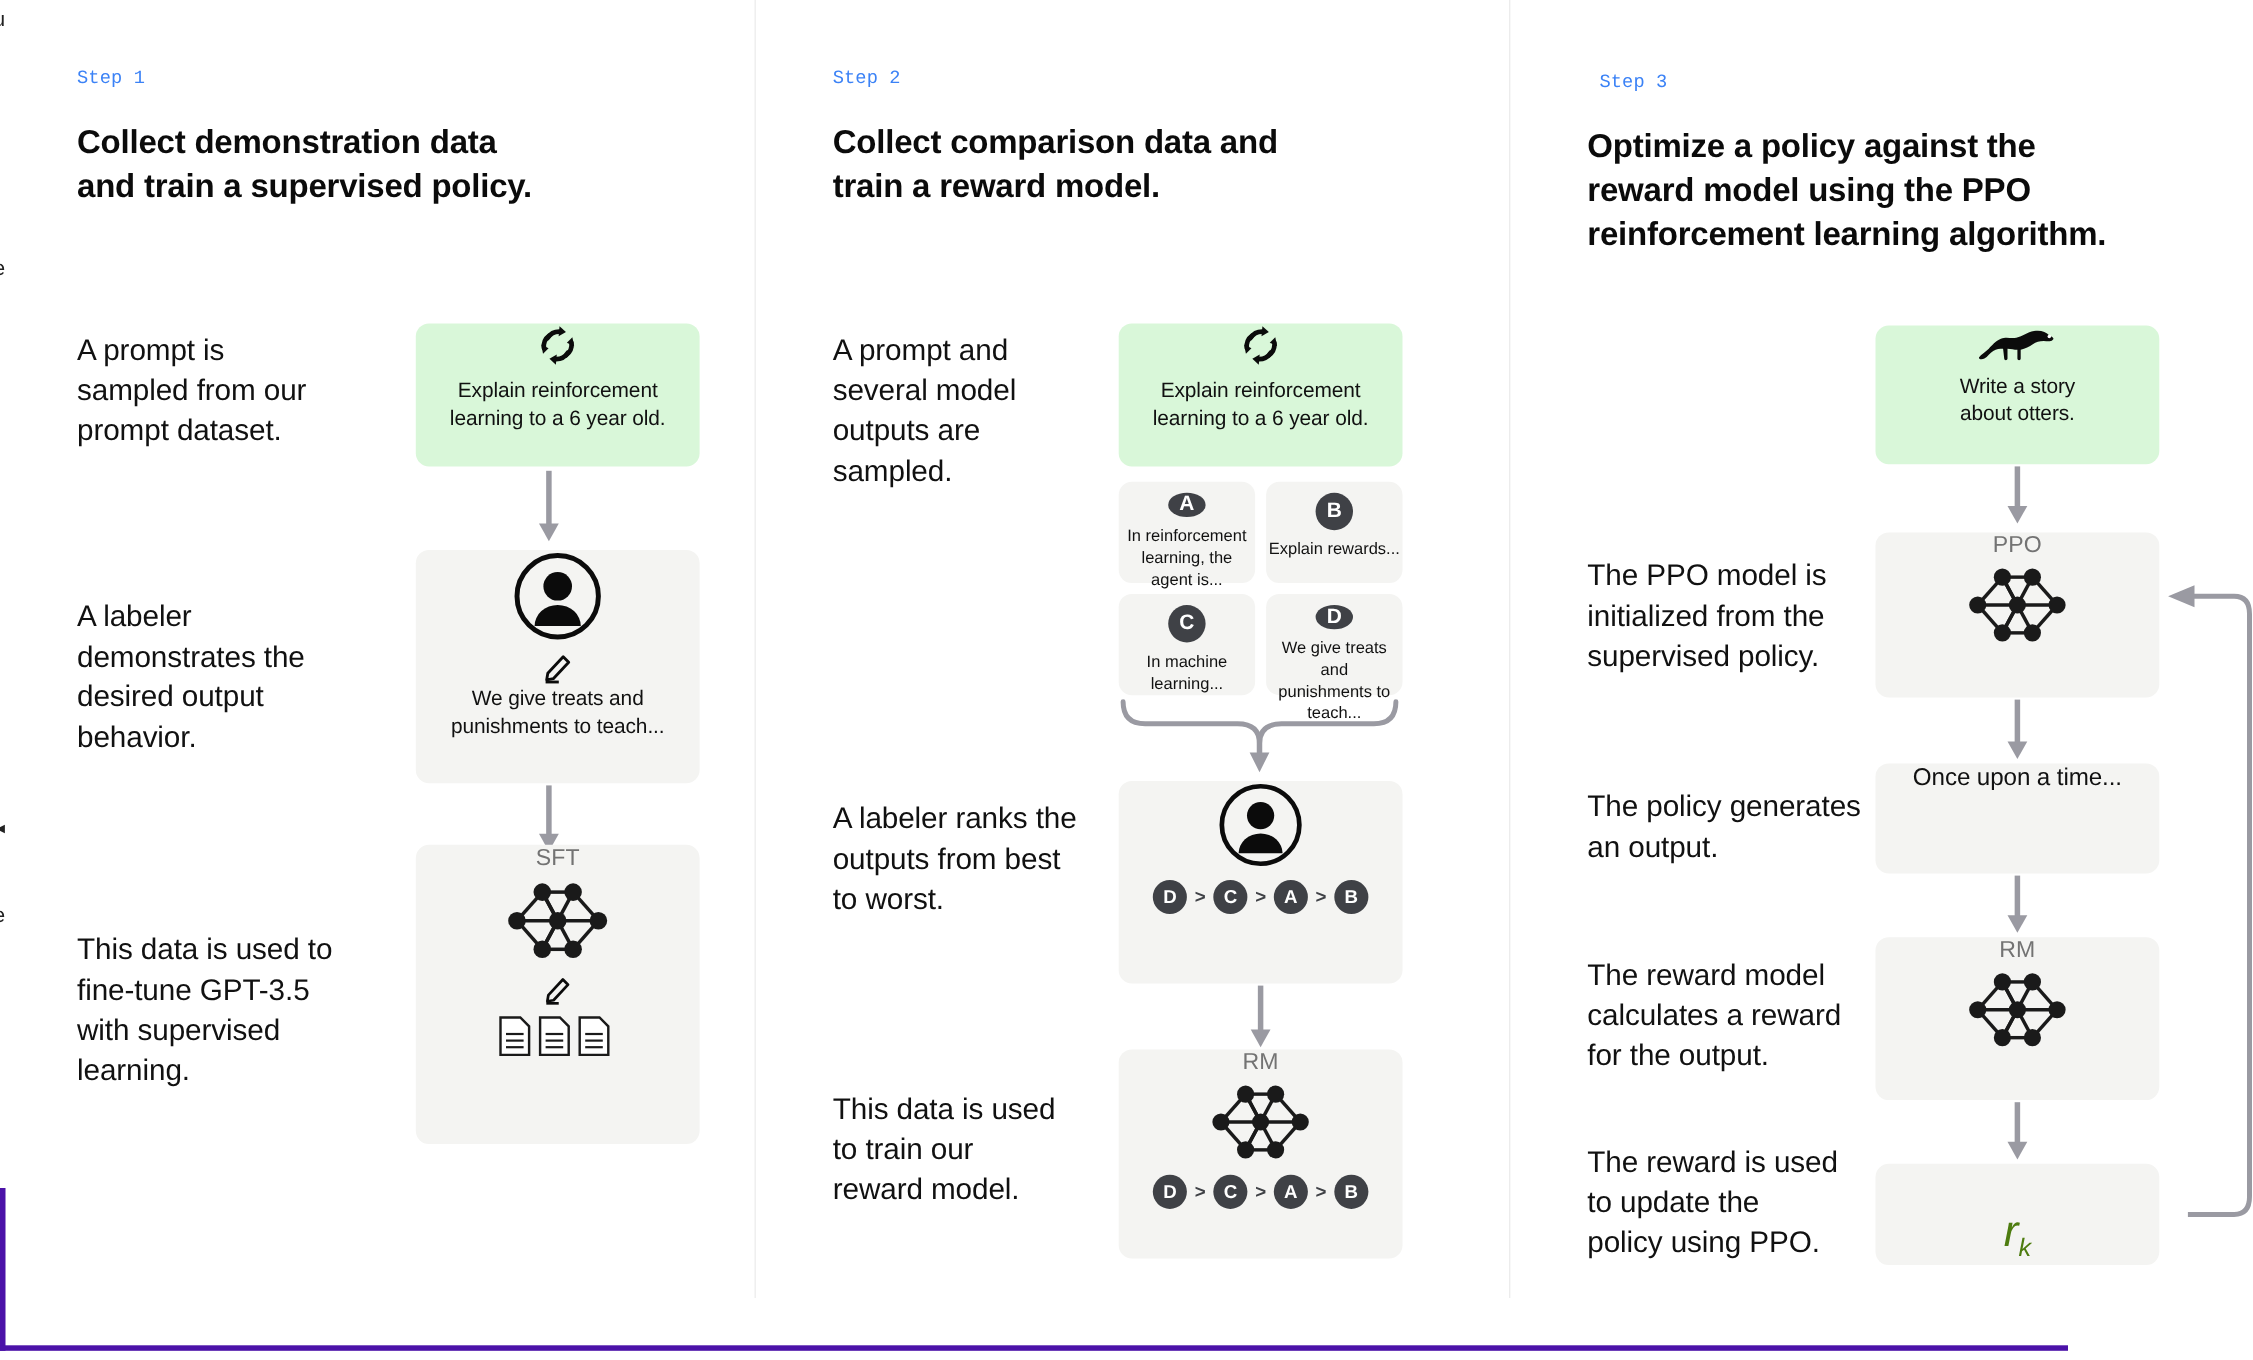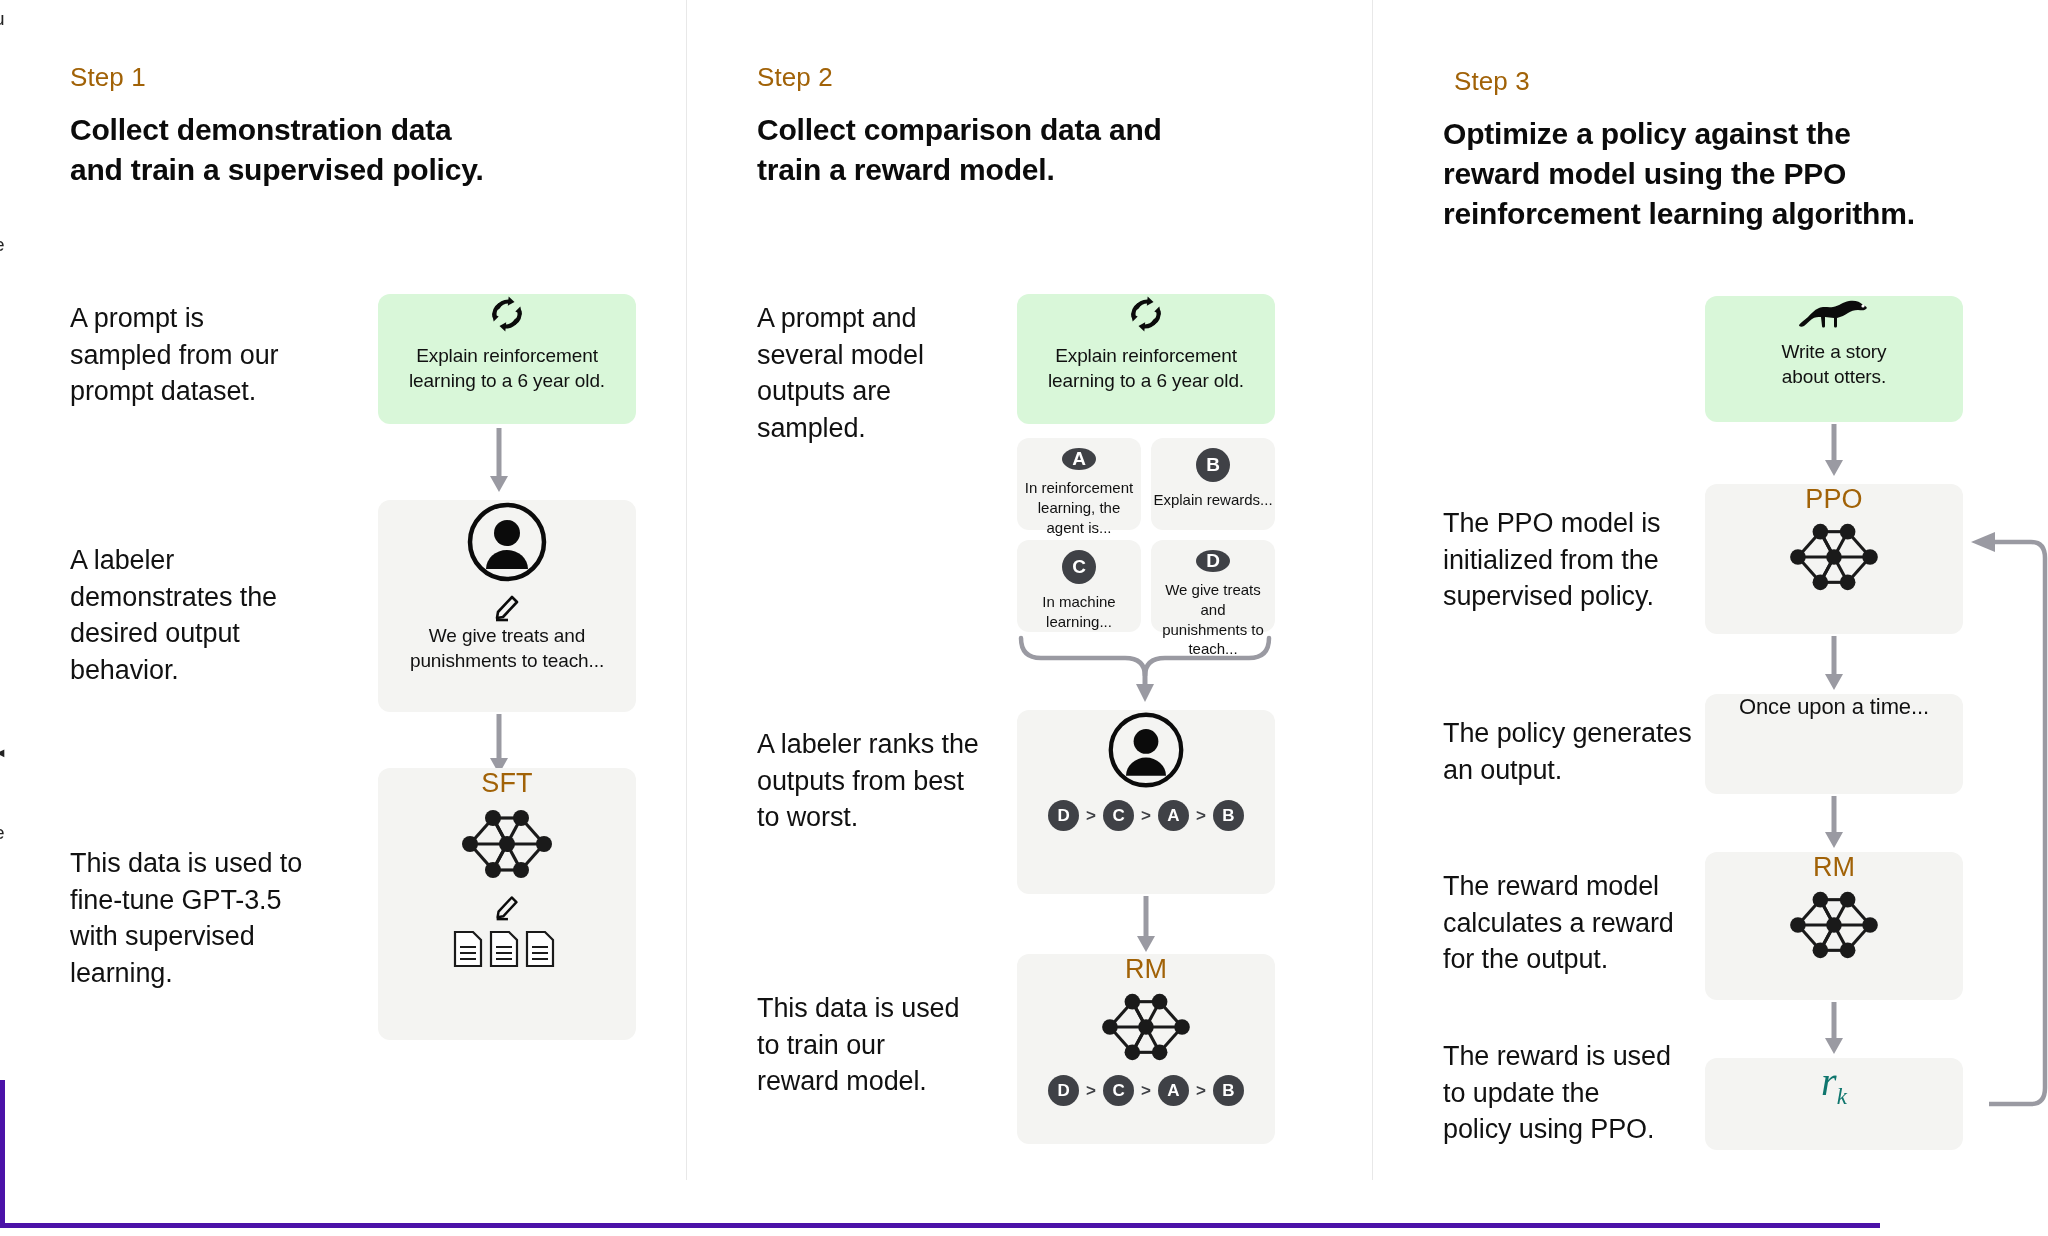--- a/index.html
+++ b/index.html
@@ -42,24 +42,24 @@
     position:relative;
     box-sizing:border-box;
   }
   .col1{width:686px;}
   .col2{width:686px;border-left:1.5px solid #e8e8e8;}
   .col3{width:676px;border-left:1.5px solid #e8e8e8;}
   .col-inner{position:relative;height:100%;}
 
   .step-label{
     position:absolute;
-    font-size:26px;
-    color:#a16207;
+    font-size:17px;
+    color:#3b82f6;
     letter-spacing:.1px;
-    font-family:Liberation Sans, sans-serif;
+    font-family:Liberation Mono, monospace;
   }
   .step-title{
     position:absolute;
     font-size:30px;
     font-weight:bold;
     line-height:1.33;
     color:#0b0b0b;
     letter-spacing:-.2px;
     white-space:pre-line;
   }
@@ -87,37 +87,38 @@
   .box.green{background:#d9f7d9;}
   .box-caption{
     font-size:19px;
     line-height:1.3;
     text-align:center;
     color:#111;
     white-space:pre-line;
     letter-spacing:-.1px;
   }
   .box-title{
-    font-size:27px;
-    color:#a16207;
+    font-size:21px;
+    color:#737373;
     text-align:center;
     letter-spacing:.1px;
   }
   .box-small{
     font-size:15px;
     line-height:1.32;
     text-align:center;
     color:#111;
     white-space:pre-line;
   }
   .box-rk{
-    font-family:Liberation Serif, serif;
+    font-family:Liberation Sans, sans-serif;
     font-style:italic;
     font-size:40px;
-    color:#0f766e;
+    color:#4d7c0f;
+    margin-top:40px;
   }
   .box-rk sub{font-size:23px;}
   .box-text{
     font-size:22px;
     color:#111;
     text-align:center;
     letter-spacing:-.1px;
   }
 
   

